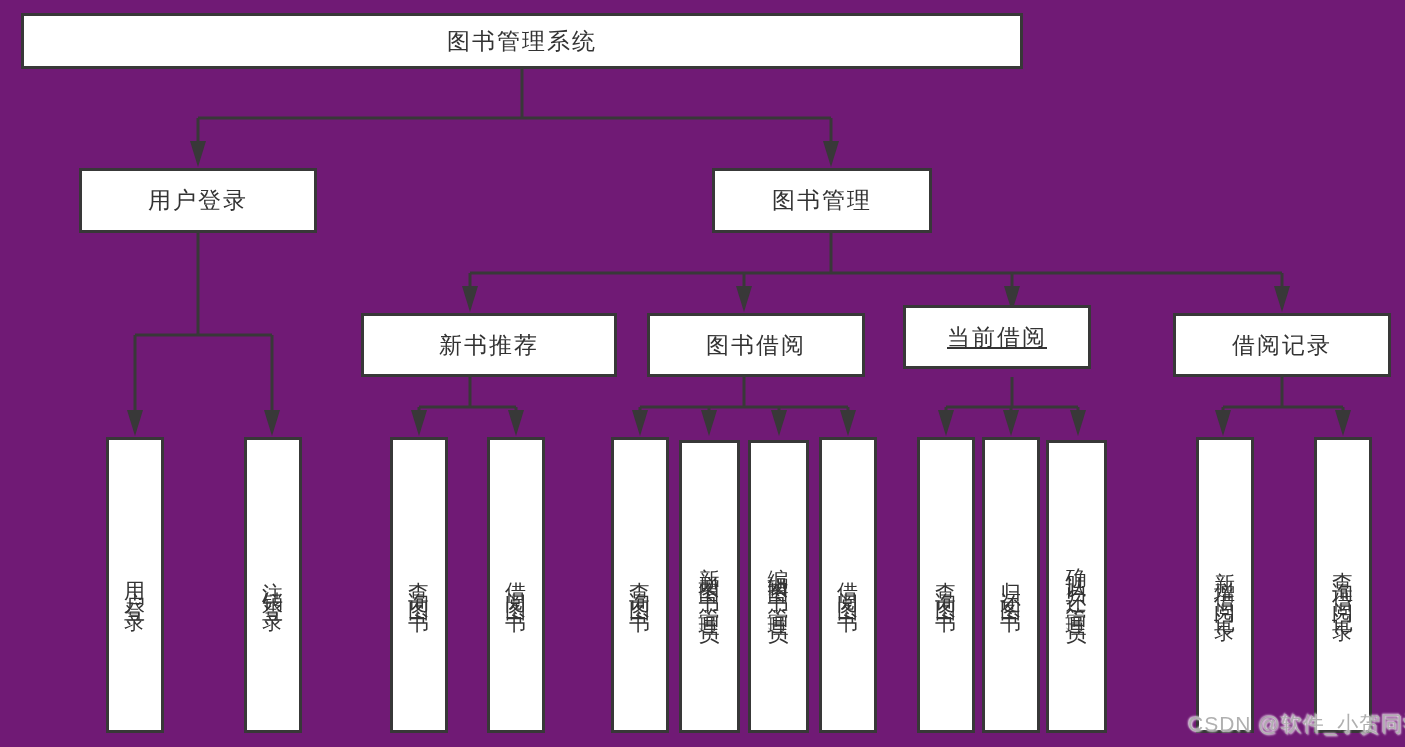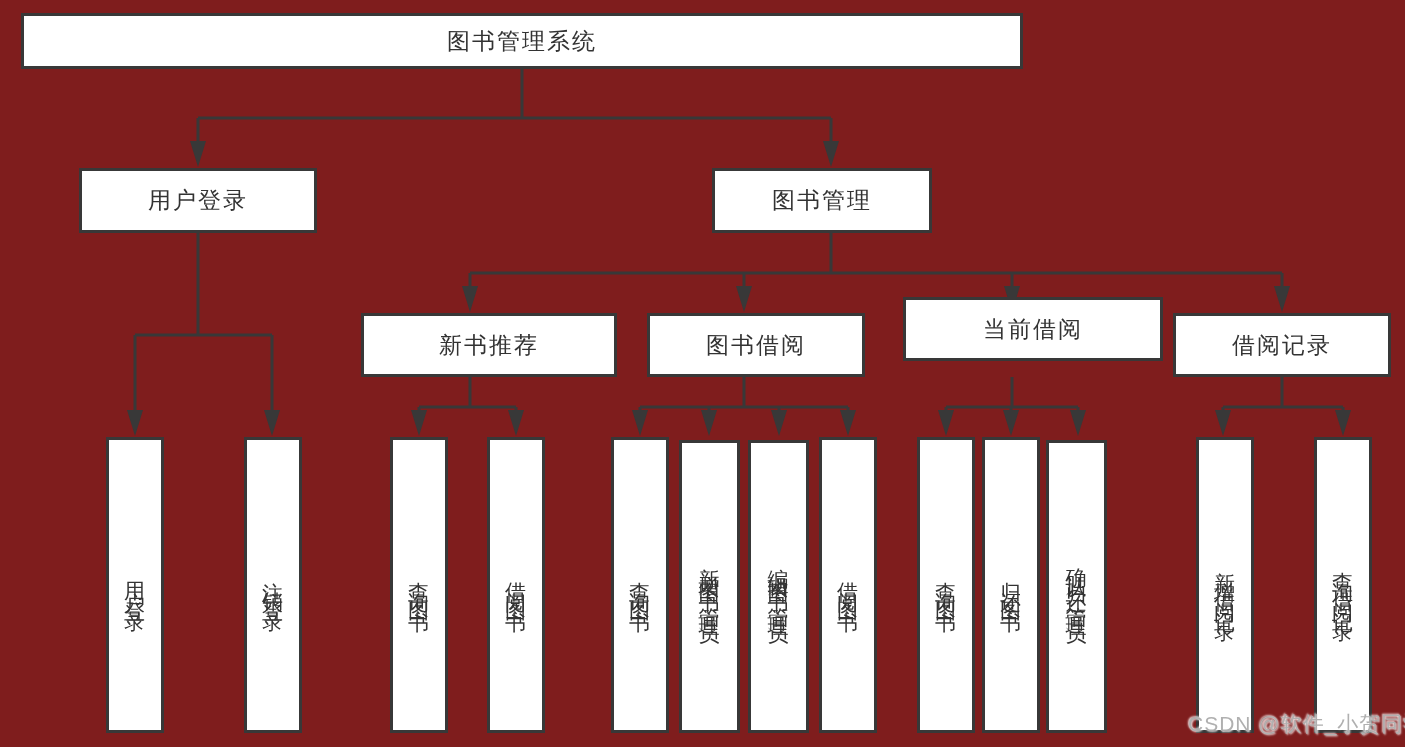--- a/index.html
+++ b/index.html
@@ -1,20 +1,20 @@
 <!DOCTYPE html>
 <html><head>
 <meta charset="utf-8">
 <style>
   html, body { margin: 0; padding: 0; background: #ffffff; }
   .canvas {
     position: relative;
     width: 1405px;
     height: 747px;
-    background: #7f1d1d;
+    background: #701a75;
     font-family: "Liberation Sans", sans-serif;
     overflow: hidden;
   }
   .connectors {
     position: absolute;
     left: 0; top: 0;
     width: 1405px; height: 747px;
   }
   .node {
     position: absolute;
@@ -89,21 +89,21 @@
     </g>
   </svg>
 
   <div class="node" style="left:21px; top:13px; width:1002px; height:56px;">图书管理系统</div>
 
   <div class="node" style="left:79px; top:168px; width:238px; height:65px;">用户登录</div>
   <div class="node" style="left:712px; top:168px; width:220px; height:65px;">图书管理</div>
 
   <div class="node" style="left:361px; top:313px; width:256px; height:64px;">新书推荐</div>
   <div class="node" style="left:635px; top:313px; width:218px; height:64px;margin-left:12px;">图书借阅</div>
-  <div class="node" style="left:903px; top:297px; width:260px; height:64px;">当前借阅</div>
+  <div class="node" style="left:903px; top:305px; width:188px; height:64px;text-decoration:underline;">当前借阅</div>
   <div class="node" style="left:1173px; top:313px; width:218px; height:64px;">借阅记录</div>
 
   <div class="node leaf" style="left:106px; top:437px; width:58px; height:296px;">用户登录</div>
   <div class="node leaf" style="left:244px; top:437px; width:58px; height:296px;">注销登录</div>
 
   <div class="node leaf" style="left:390px; top:437px; width:58px; height:296px;">查询图书</div>
   <div class="node leaf" style="left:487px; top:437px; width:58px; height:296px;">借阅图书</div>
 
   <div class="node leaf" style="left:611px; top:437px; width:58px; height:296px;">查询图书</div>
   <div class="node leaf tight" style="left:679px; top:440px; width:61px; height:293px;">新增图书（管理员）</div>

